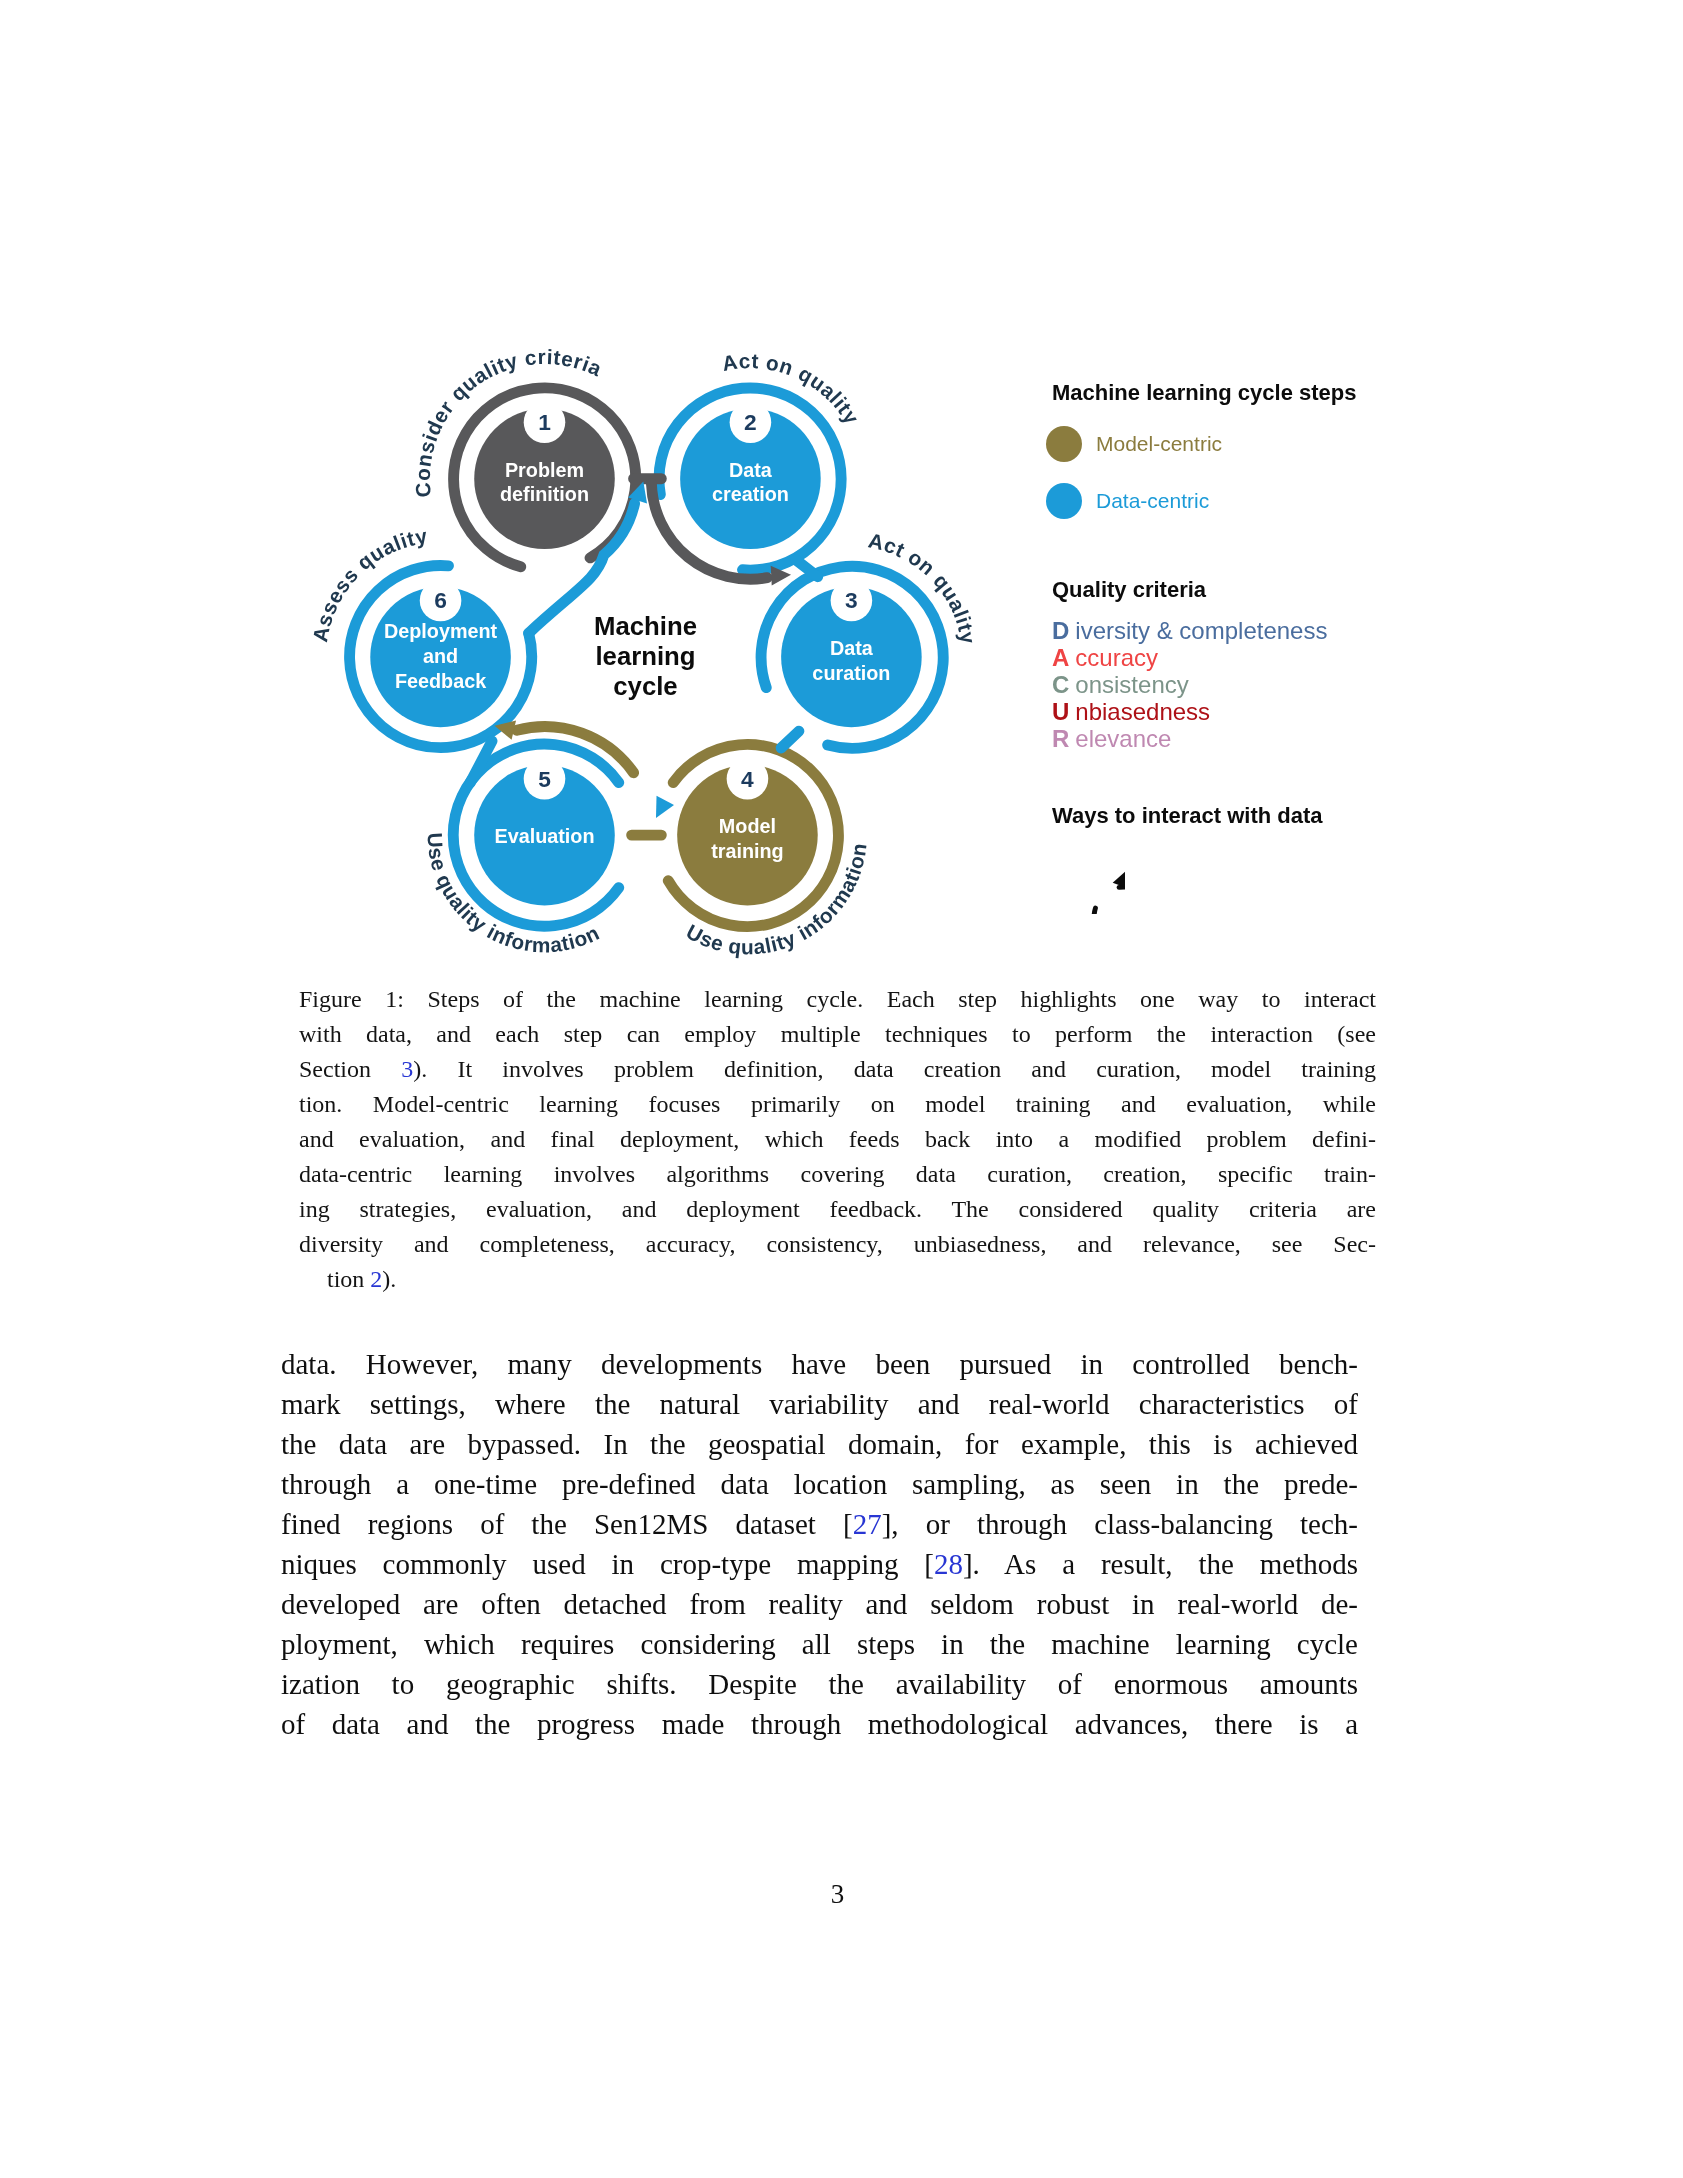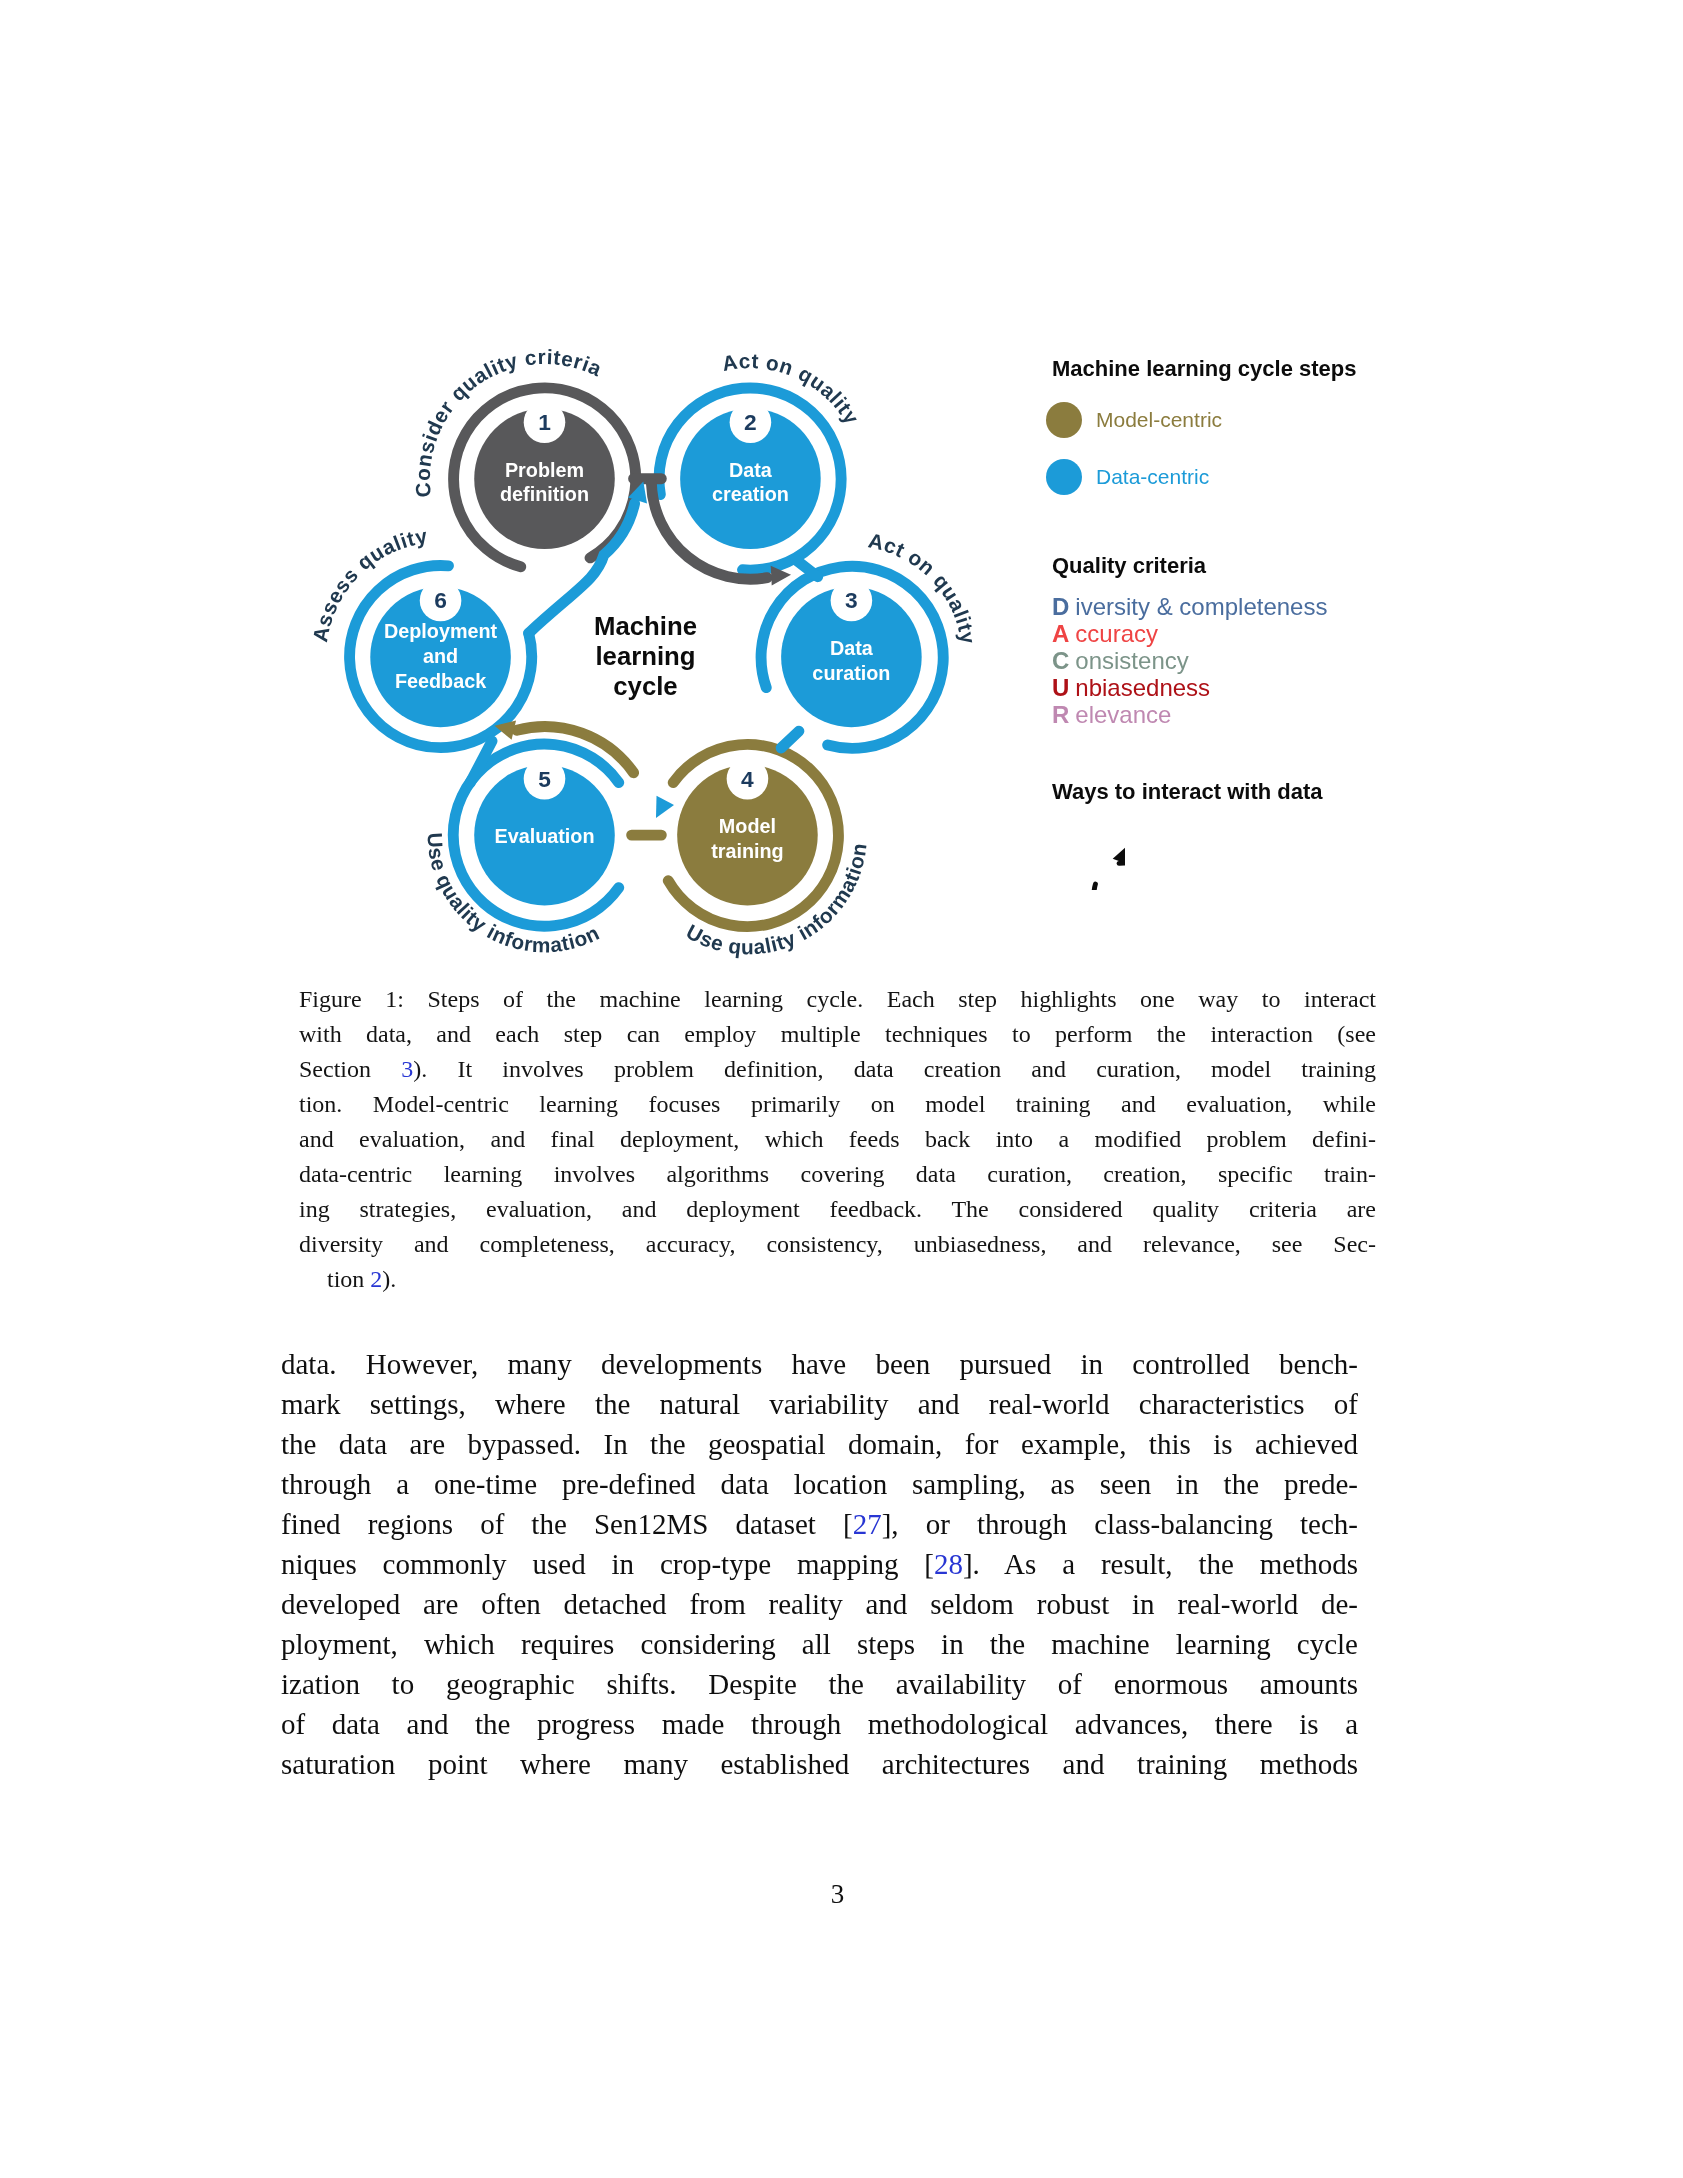--- a/index.html
+++ b/index.html
@@ -11,21 +11,21 @@
             font-size:21px;fill:#20394F;letter-spacing:0.6px;}
   .nodelabel{font-family:"Liberation Sans","DejaVu Sans",sans-serif;font-weight:bold;
              font-size:20px;fill:#ffffff;text-anchor:middle;}
   .badgenum{font-family:"Liberation Sans","DejaVu Sans",sans-serif;font-weight:bold;
             font-size:23px;fill:#1C3B5E;text-anchor:middle;}
   .centertxt{font-family:"Liberation Sans","DejaVu Sans",sans-serif;font-weight:bold;
              font-size:26px;fill:#0c0c0c;text-anchor:middle;}
   .ring{fill:none;stroke-width:11;stroke-linecap:round;}
   .conn{fill:none;stroke-width:11;stroke-linecap:round;}
   
-  .legend{position:absolute;left:1046px;top:356px;width:337px;
+  .legend{position:absolute;left:1046px;top:380px;width:337px;
           font-family:"Liberation Sans","DejaVu Sans",sans-serif;}
   .lg-h{font-weight:bold;font-size:22px;color:#0c0c0c;margin:0 0 0 6px;}
   .lg-row{display:flex;align-items:center;margin:19px 0 0 0;height:38px;}
   .lg-dot{width:36px;height:36px;border-radius:50%;flex:0 0 auto;}
   .lg-lab{font-size:21px;margin-left:14px;}
   .lab-model{color:#8B7C3E;}
   .lab-data{color:#1C9BD8;}
   .crit{font-size:24px;line-height:27px;margin-left:6px;}
   .crit b{margin-right:6px;}
   .crit-0{color:#4A6D9E;} .crit-1{color:#ef4444;} .crit-2{color:#7C9489;}
@@ -180,19 +180,18 @@
     <div class="body-line">data. However, many developments have been pursued in controlled bench-</div>
     <div class="body-line">mark settings, where the natural variability and real-world characteristics of</div>
     <div class="body-line">the data are bypassed. In the geospatial domain, for example, this is achieved</div>
     <div class="body-line">through a one-time pre-defined data location sampling, as seen in the prede-</div>
     <div class="body-line"><span>fined regions of the Sen12MS dataset [</span><a class="reflink">27</a><span>], or through class-balancing tech-</span></div>
     <div class="body-line"><span>niques commonly used in crop-type mapping [</span><a class="reflink">28</a><span>]. As a result, the methods</span></div>
     <div class="body-line">developed are often detached from reality and seldom robust in real-world de-</div>
     <div class="body-line">ployment, which requires considering all steps in the machine learning cycle</div>
     <div class="body-line">ization to geographic shifts. Despite the availability of enormous amounts</div>
     <div class="body-line">of data and the progress made through methodological advances, there is a</div>
-    <div class="body-line">saturation point where many established architectures and training methods</div>
   </div>
 
   <div class="pagenum">3</div>
 
 </div>
 
 
 </body></html>

